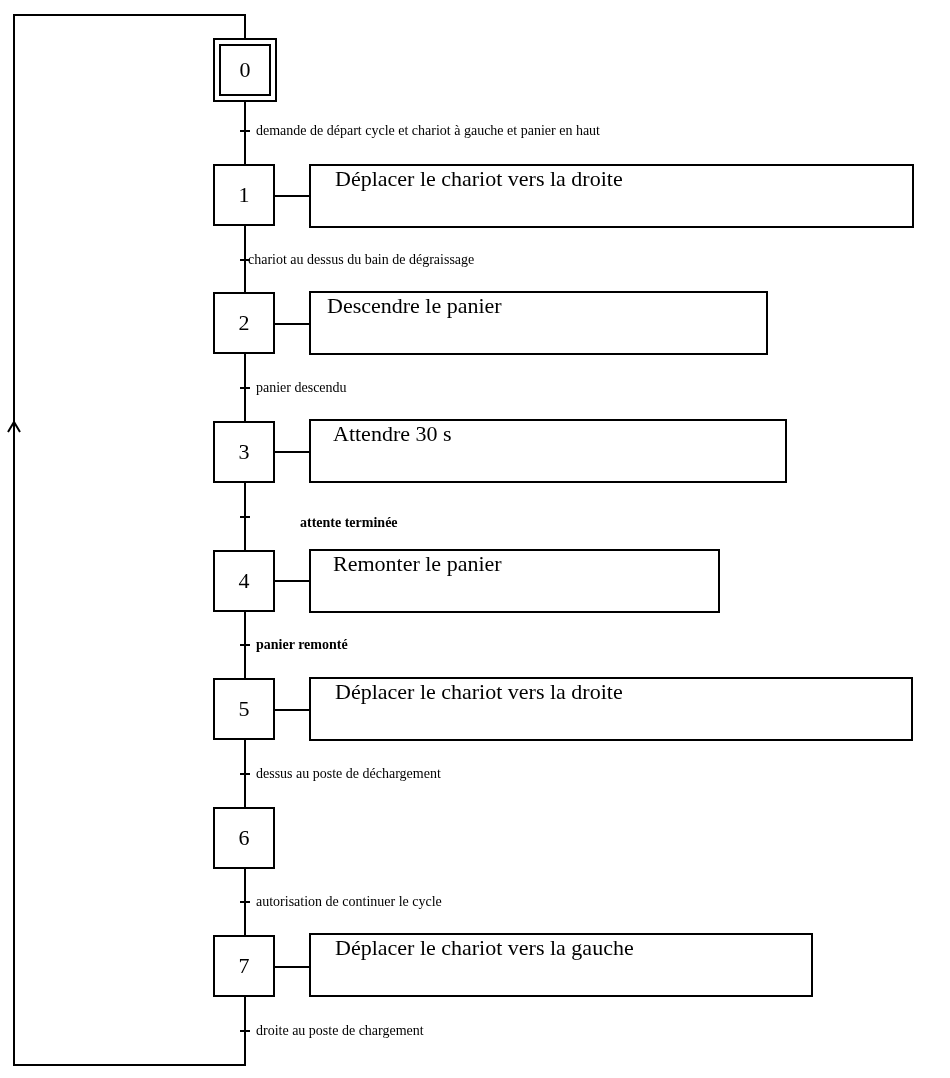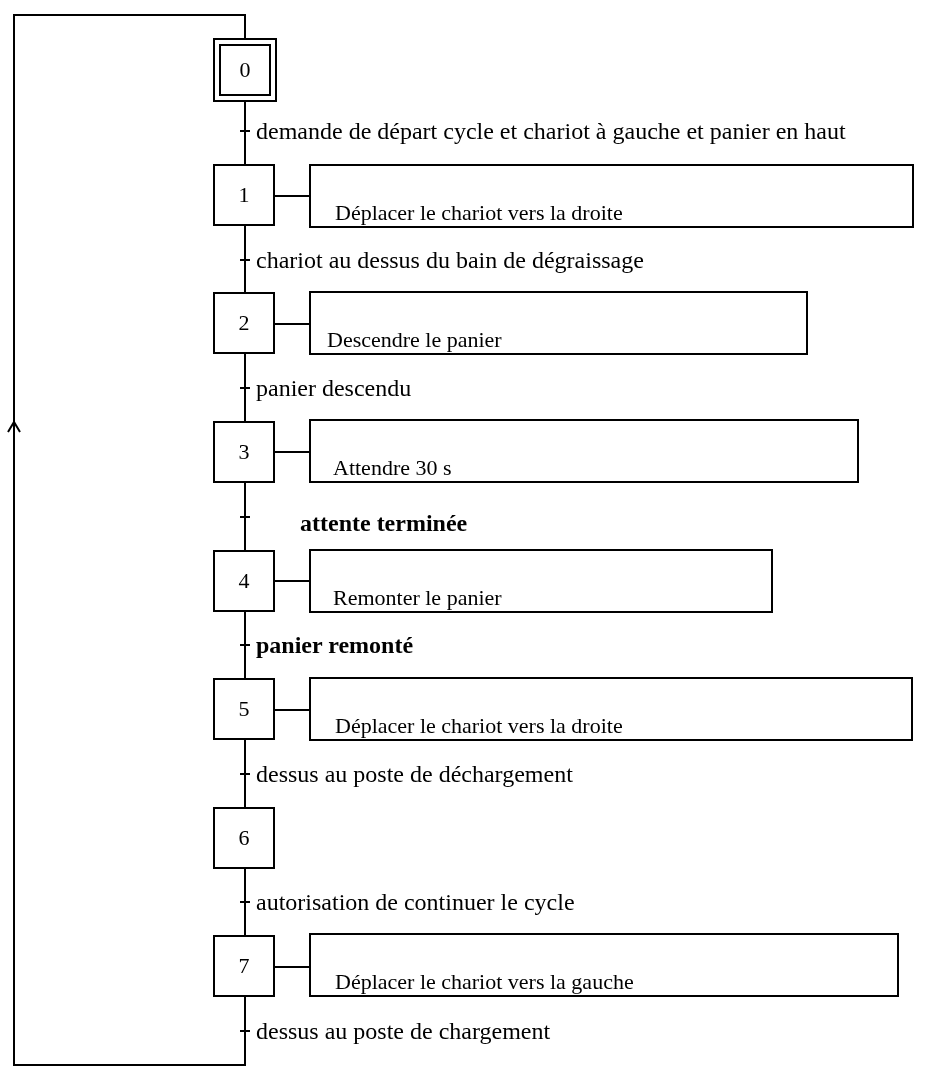--- a/index.html
+++ b/index.html
@@ -7,22 +7,22 @@
          font-family:"Liberation Serif", "DejaVu Serif", serif; color:#000; }
   .abs { position:absolute; }
   .line { position:absolute; background:#000; }
   .step { position:absolute; width:62px; height:62px; border:2px solid #000; background:#fff;
           box-sizing:border-box; display:flex; align-items:center; justify-content:center;
           font-size:22px; }
   .step.initial { width:64px; height:64px; border:2px solid #000; }
   .step.initial .inner { width:52px; height:52px; border:2px solid #000; box-sizing:border-box;
           display:flex; align-items:center; justify-content:center; }
   .action { position:absolute; height:64px; border:2px solid #000; box-sizing:border-box; background:#fff;
-          display:flex; align-items:flex-end; font-size:22px; white-space:nowrap; }
-  .cond { position:absolute; font-size:24px; white-space:nowrap; line-height:26px; }
+          display:flex; align-items:flex-start; font-size:22px; white-space:nowrap; }
+  .cond { position:absolute; font-size:14px; white-space:nowrap; line-height:26px; }
   .tick { position:absolute; width:10px; height:2px; background:#000; }
 </style>
 </head>
 <body>
 
 <div class="line" style="left:244px; top:14px; width:2px; height:1052px;"></div>
 
 <div class="line" style="left:13px; top:14px; width:233px; height:2px;"></div>
 <div class="line" style="left:13px; top:14px; width:2px; height:1052px;"></div>
 <div class="line" style="left:13px; top:1064px; width:233px; height:2px;"></div>
@@ -41,49 +41,49 @@
 
 <div class="step" style="left:213px; top:164px;">
     <span>1</span>
   </div>
 <div class="line" style="left:275px; top:195px; width:36px; height:2px;"></div>
 <div class="action" style="left:309px; top:164px; width:605px; padding-left:24px;">
     <span>Déplacer le chariot vers la droite</span>
   </div>
 
 <div class="tick" style="left:240px; top:259px;"></div>
-<div class="cond" style="left:256px; top:247px;">chariot au dessus du bain de dégraissage</div>
+<div class="cond" style="left:248px; top:247px;">chariot au dessus du bain de dégraissage</div>
 
 <div class="step" style="left:213px; top:292px;">
     <span>2</span>
   </div>
 <div class="line" style="left:275px; top:323px; width:36px; height:2px;"></div>
-<div class="action" style="left:309px; top:291px; width:499px; padding-left:16px;">
+<div class="action" style="left:309px; top:291px; width:459px; padding-left:16px;">
     <span>Descendre le panier</span>
   </div>
 
 <div class="tick" style="left:240px; top:387px;"></div>
 <div class="cond" style="left:256px; top:375px;">panier descendu</div>
 
 <div class="step" style="left:213px; top:421px;">
     <span>3</span>
   </div>
 <div class="line" style="left:275px; top:451px; width:36px; height:2px;"></div>
-<div class="action" style="left:309px; top:419px; width:550px; padding-left:22px;">
+<div class="action" style="left:309px; top:419px; width:478px; padding-left:22px;">
     <span>Attendre 30 s</span>
   </div>
 
 <div class="tick" style="left:240px; top:516px;"></div>
 <div class="cond" style="left:300px; top:510px;font-weight:bold;">attente terminée</div>
 
 <div class="step" style="left:213px; top:550px;">
     <span>4</span>
   </div>
 <div class="line" style="left:275px; top:580px; width:36px; height:2px;"></div>
-<div class="action" style="left:309px; top:549px; width:464px; padding-left:22px;">
+<div class="action" style="left:309px; top:549px; width:411px; padding-left:22px;">
     <span>Remonter le panier</span>
   </div>
 
 <div class="tick" style="left:240px; top:644px;"></div>
 <div class="cond" style="left:256px; top:632px;font-weight:bold;">panier remonté</div>
 
 <div class="step" style="left:213px; top:678px;">
     <span>5</span>
   </div>
 <div class="line" style="left:275px; top:709px; width:36px; height:2px;"></div>
@@ -98,18 +98,18 @@
     <span>6</span>
   </div>
 
 <div class="tick" style="left:240px; top:901px;"></div>
 <div class="cond" style="left:256px; top:889px;">autorisation de continuer le cycle</div>
 
 <div class="step" style="left:213px; top:935px;">
     <span>7</span>
   </div>
 <div class="line" style="left:275px; top:966px; width:36px; height:2px;"></div>
-<div class="action" style="left:309px; top:933px; width:590px; padding-left:24px;">
+<div class="action" style="left:309px; top:933px; width:504px; padding-left:24px;">
     <span>Déplacer le chariot vers la gauche</span>
   </div>
 
 <div class="tick" style="left:240px; top:1030px;"></div>
-<div class="cond" style="left:256px; top:1018px;">dessus au poste de chargement</div>
+<div class="cond" style="left:256px; top:1018px;">droite au poste de chargement</div>
 
 </body></html>

